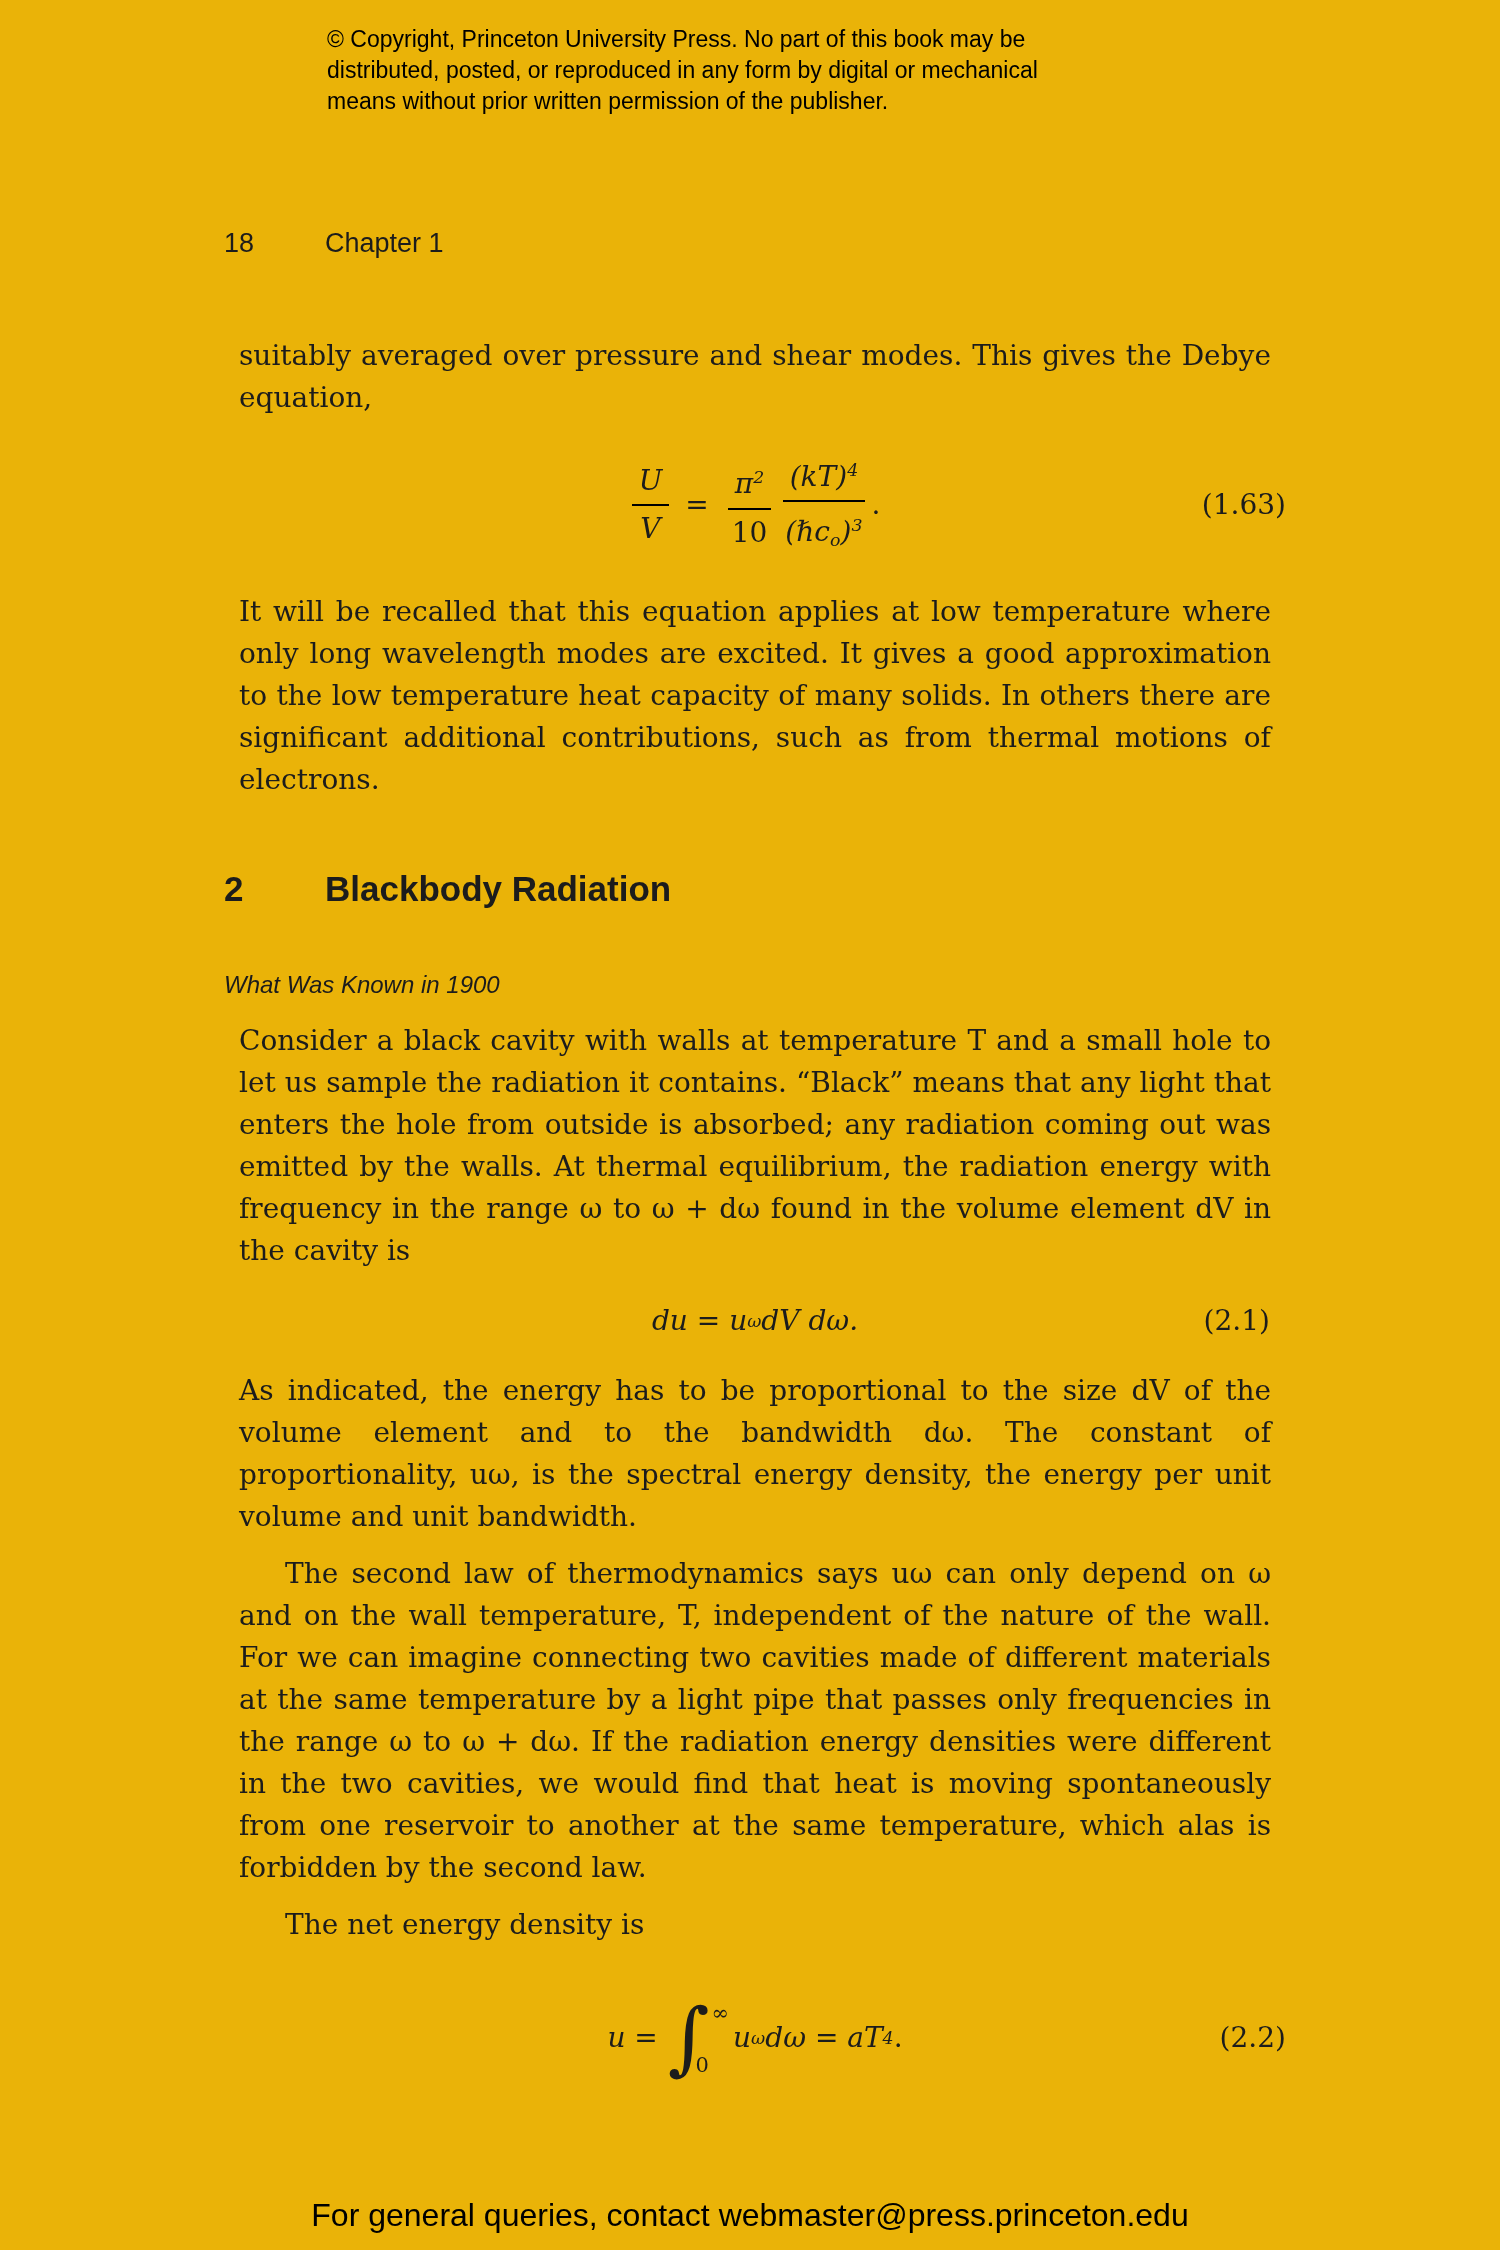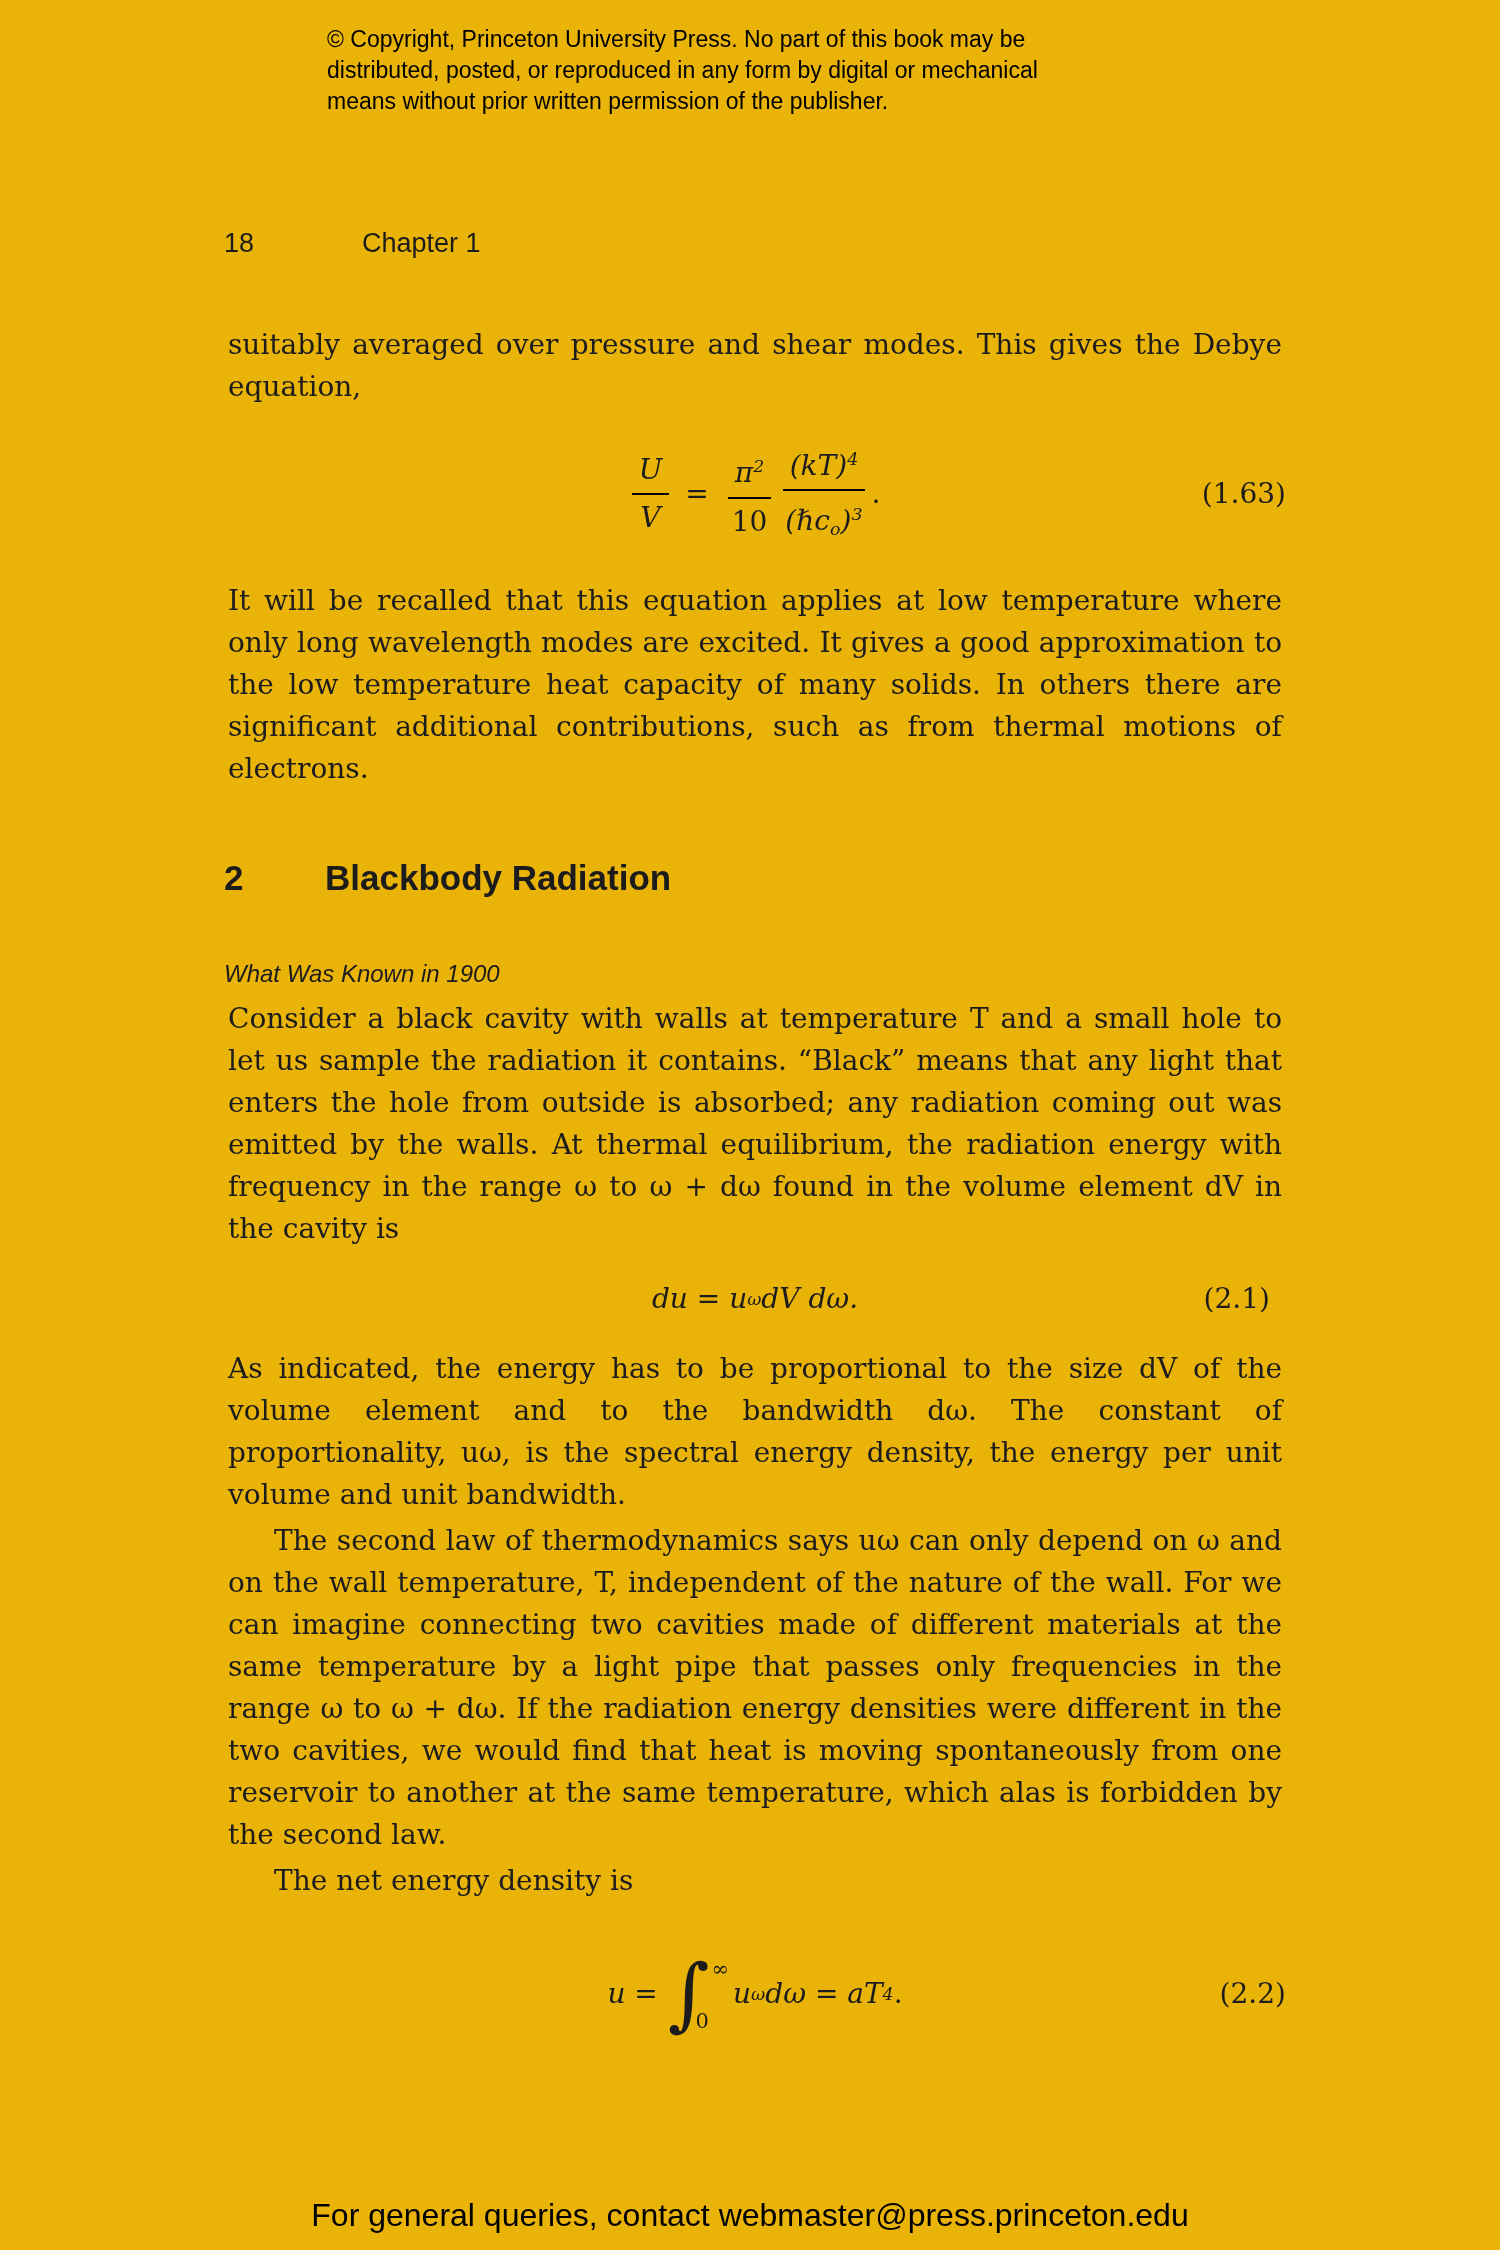--- a/index.html
+++ b/index.html
@@ -14,28 +14,28 @@
     background:#eab308; overflow:hidden;
   }
   .copyright {
     position:absolute; left:327px; top:24px;
     font-family:"Liberation Sans",sans-serif;
     font-size:23px; line-height:31px; color:#000;
   }
   .running-head {
     position:absolute; left:224px; top:228px;
     font-family:"Liberation Sans",sans-serif;
-    font-size:27px; display:flex;gap:37px;
+    font-size:27px; display:flex;
   }
   .running-head .page-num { width:101px; }
   .content {
     position:absolute; left:224px; top:320px; width:1062px;
     font-size:28px; line-height:42px; text-align:justify;
   }
-  .content p { margin:4px; }
+  .content p { margin:15px; }
   p.indent { text-indent:46px; }
   .mt-md { margin-top:36px; }
 
   
   .section-heading {
     display:flex; align-items:baseline;
     font-family:"Liberation Sans",sans-serif;
     font-weight:bold; font-size:35px; line-height:44px;
     margin-top:66px; text-align:left;
   }

